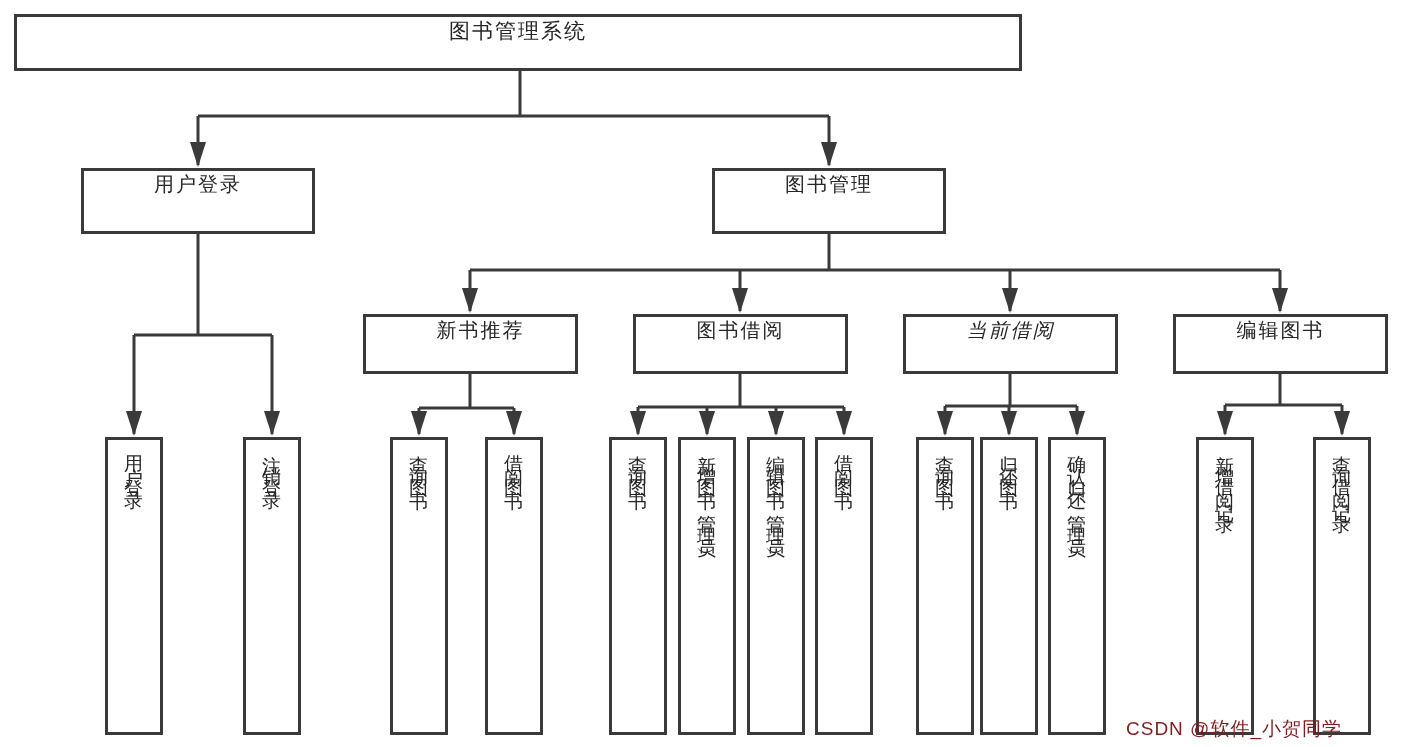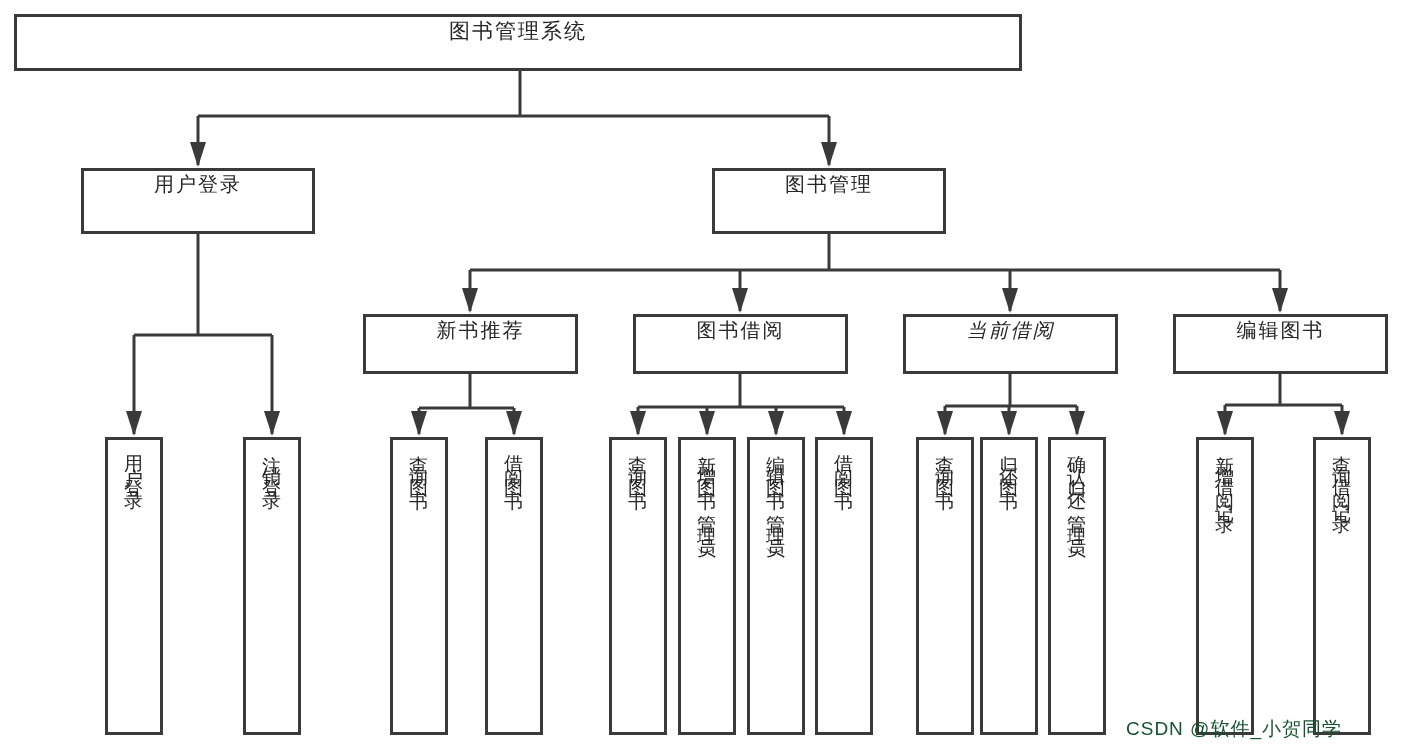--- a/index.html
+++ b/index.html
@@ -58,21 +58,21 @@
   .lf9  { left: 916px;  }
   .lf10 { left: 980px;  }
   .lf11 { left: 1048px; }
   .lf12 { left: 1196px; }
   .lf13 { left: 1313px; }
   .watermark {
     position: absolute;
     left: 1126px;
     top: 716px;
     font-size: 19px;
-    color: #14532d;
+    color: #7f1d1d;
     letter-spacing: 1px;
     white-space: nowrap;
     z-index: 5;
   }
 </style>
 </head>
 <body>
 
 <div class="stage">
 

